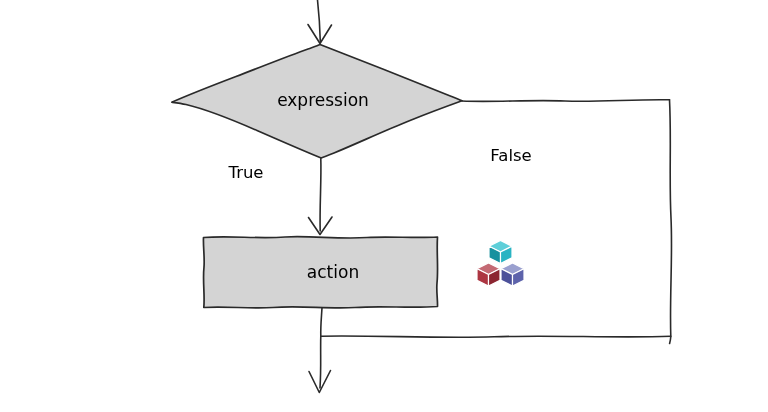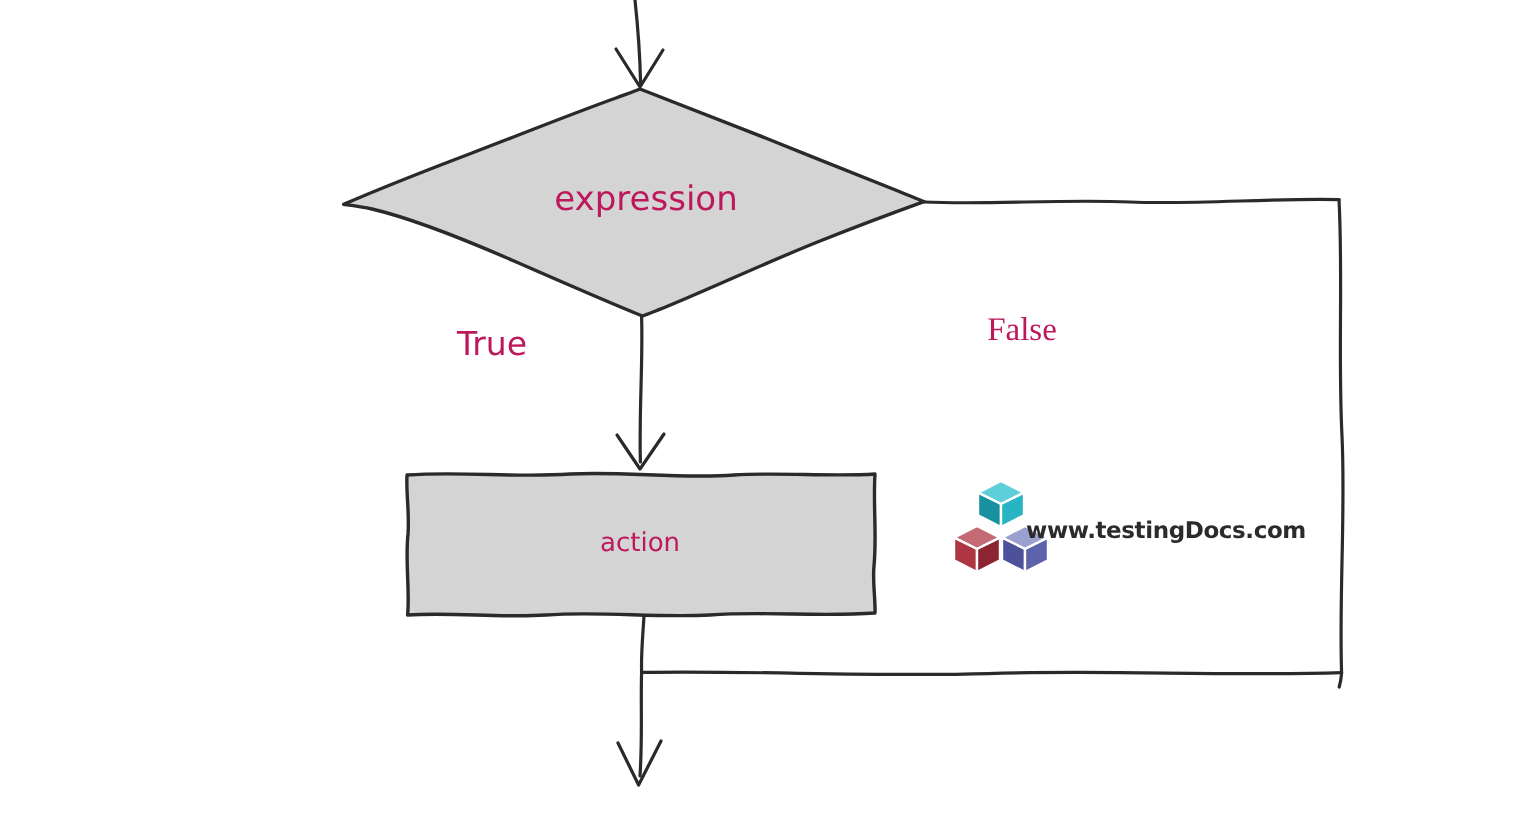--- a/index.html
+++ b/index.html
@@ -35,28 +35,28 @@
     stroke-linejoin: round;
   }
   .cube-face {
     stroke: #ffffff;
     stroke-width: 1.2;
     stroke-linejoin: round;
   }
   .label {
     position: absolute;
     transform: translate(-50%, -50%);
-    color: #be185d;
+    color: #000000;
     white-space: nowrap;
     user-select: none;
   }
   .label-expression { left: 323px; top: 100px; font-size: 17px; }
-  .label-action     { left: 320px; top: 272px; font-size: 13px; }
+  .label-action     { left: 333px; top: 272px; font-size: 17px; }
   .label-true       { left: 246px; top: 172px; font-size: 16.5px; }
-  .label-false      { left: 511px; top: 165px; font-size: 16.5px; font-family: Liberation Serif, serif; }
+  .label-false      { left: 511px; top: 155px; font-size: 16.5px; }
   .label-watermark  {
     left: 583px; top: 265px;
     font-size: 11.5px;
     font-weight: 600;
     letter-spacing: -0.2px;
     color: #2b2b2b;
   }
 </style>
 </head>
 <body>
@@ -144,15 +144,14 @@
   </svg>
 
   <div class="label label-expression">expression</div>
 
   <div class="label label-action">action</div>
 
   <div class="label label-true">True</div>
 
   <div class="label label-false">False</div>
 
-  <div class="label label-watermark">www.testingDocs.com</div>
 
 </div>
 
 </body></html>

